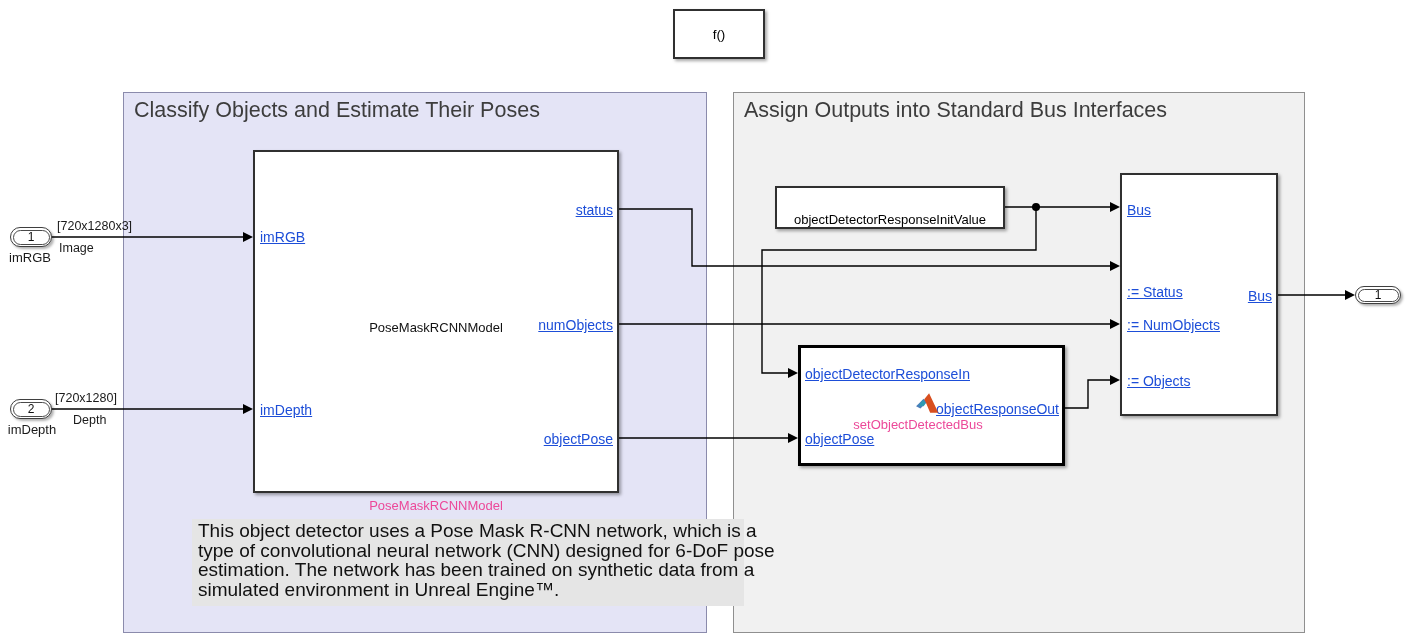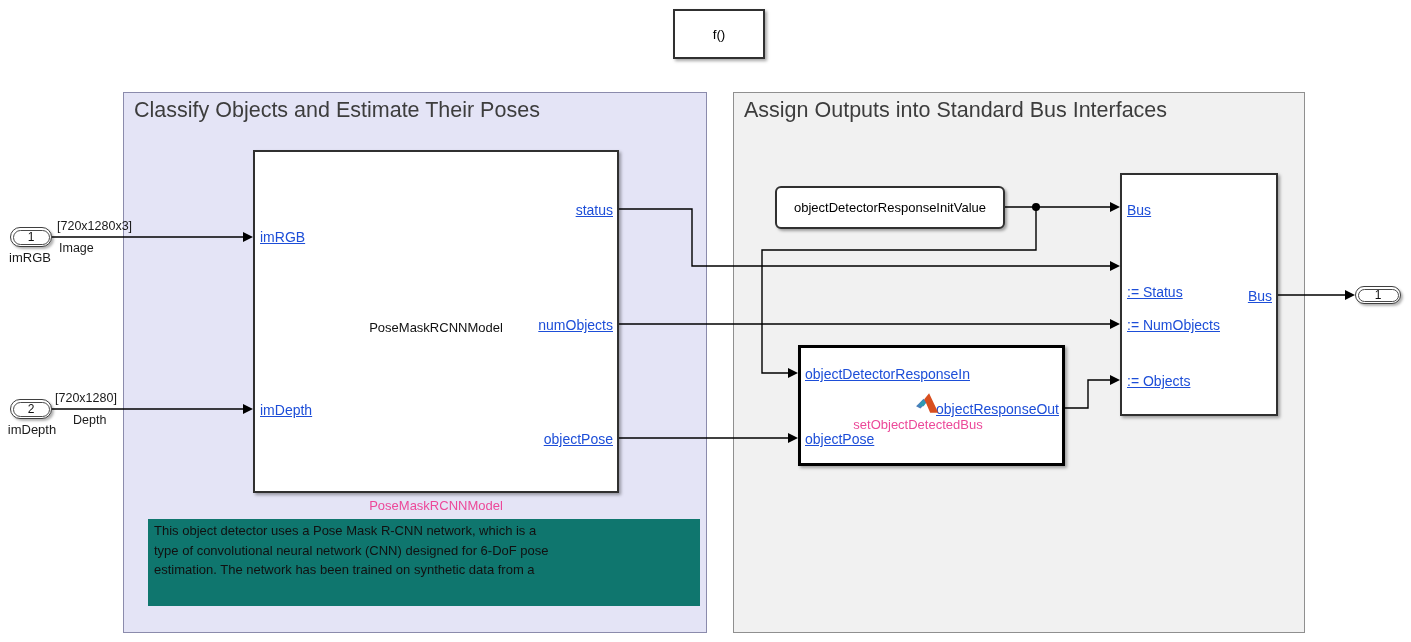--- a/index.html
+++ b/index.html
@@ -27,22 +27,22 @@
     border:1.5px solid #3f3f3f;border-radius:12px;box-shadow:2px 2px 2.5px rgba(0,0,0,0.3);
   }
   .io-oval .inner{
     position:absolute;inset:1.5px;border:1.2px solid #4a4a4a;border-radius:9px;
     display:flex;align-items:center;justify-content:center;font-size:12px;color:#111;
   }
   .sig-label{position:absolute;z-index:6;font-size:12.5px;color:#1a1a1a;white-space:nowrap;}
   .io-name{position:absolute;z-index:6;font-size:13px;color:#1a1a1a;text-align:center;white-space:nowrap;}
   #wires{position:absolute;left:0;top:0;z-index:5;}
   .annotation{
-    position:absolute;z-index:12;box-sizing:border-box;background:#0f766e;
-    padding:2px 6px;font-size:13px;line-height:19.5px;color:#111;
+    position:absolute;z-index:12;box-sizing:border-box;background:#e5e5e5;
+    padding:2px 6px;font-size:19px;line-height:19.5px;color:#111;margin-left:44px;
   }
   .annotation div{white-space:nowrap;}
   .fbadge{position:absolute;z-index:10;display:flex;align-items:center;justify-content:center;font-size:13.5px;}
   .mlogo{position:absolute;z-index:12;}
 </style>
 </head>
 <body>
 
 <div id="canvas">
 
@@ -101,21 +101,21 @@
   <div class="block" style="left:253px;top:150px;width:366px;height:343px;">
     <div class="block-center-label" style="top:168px;">PoseMaskRCNNModel</div>
   </div>
   <div class="port-label" style="left:260px;top:229px;">imRGB</div>
   <div class="port-label" style="left:260px;top:402px;">imDepth</div>
   <div class="port-label right" style="right:798px;top:202px;">status</div>
   <div class="port-label right" style="right:798px;top:317px;text-align:center;">numObjects</div>
   <div class="port-label right" style="right:798px;top:431px;">objectPose</div>
   <div class="block-name" style="left:253px;top:498px;width:366px;">PoseMaskRCNNModel</div>
 
-  <div class="block" style="left:775px;top:186px;width:230px;height:43px;display:flex;align-items:center;justify-content:center;font-size:13px;border-radius:6px;">
+  <div class="block" style="left:775px;top:186px;width:230px;height:43px;display:flex;align-items:flex-end;justify-content:center;font-size:13px;">
     <span>objectDetectorResponseInitValue</span>
   </div>
 
   <div class="block thick" style="left:798px;top:345px;width:267px;height:121px;"></div>
   <div class="port-label" style="left:805px;top:366px;">objectDetectorResponseIn</div>
   <div class="port-label" style="left:805px;top:431px;">objectPose</div>
   <div class="port-label right" style="right:352px;top:401px;">objectResponseOut</div>
   <div class="block-name" style="left:798px;top:417px;width:240px;">setObjectDetectedBus</div>
   <svg class="mlogo" style="left:915px;top:391px;" width="26" height="24" viewBox="0 0 24 20">
     <path d="M1 13 L8 6 L11 9 L5 15 Z" fill="#4a7ebb"></path>
@@ -131,15 +131,16 @@
   <div class="port-label right" style="right:139px;top:288px;">Bus</div>
 
   <div class="io-oval" style="left:1355px;top:286px;width:46px;height:18px;">
     <div class="inner">1</div>
   </div>
 
   <div class="annotation" style="left:148px;top:519px;width:552px;height:87px;">
     <div>This object detector uses a Pose Mask R-CNN network, which is a</div>
     <div>type of convolutional neural network (CNN) designed for 6-DoF pose</div>
     <div>estimation. The network has been trained on synthetic data from a</div>
+    <div>simulated environment in Unreal Engine™.</div>
   </div>
 
 </div>
 
 </body></html>

